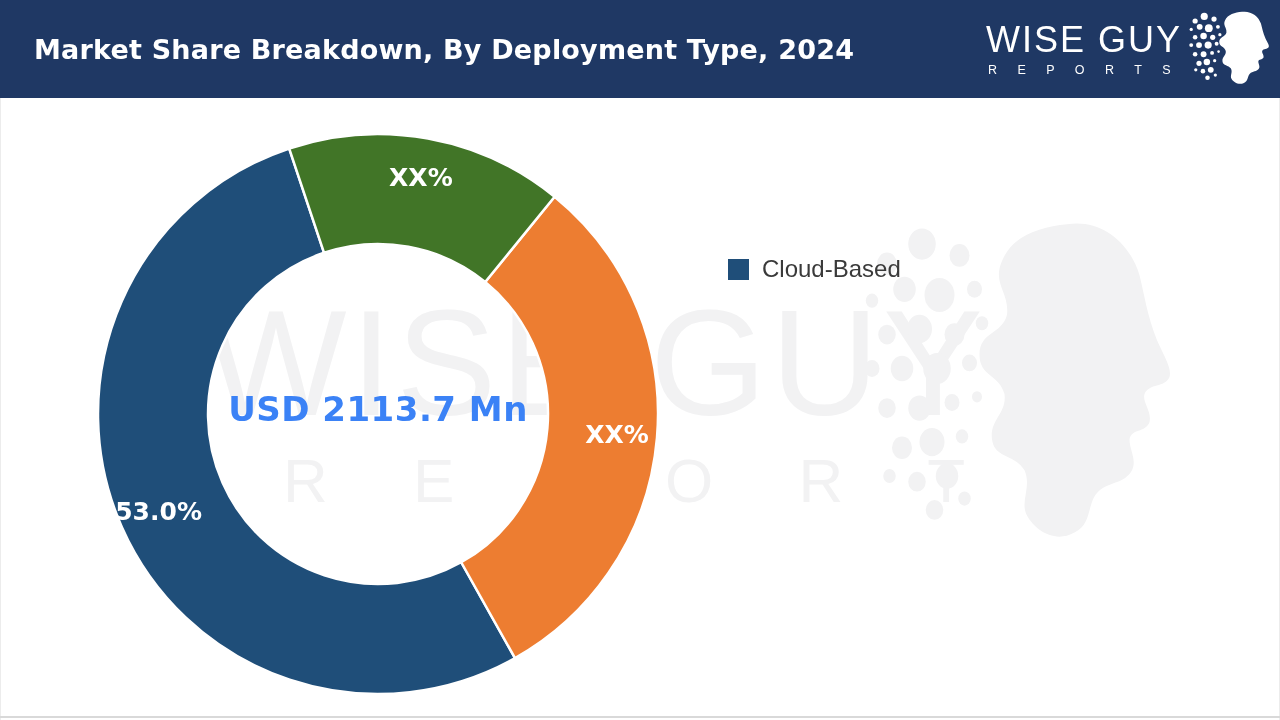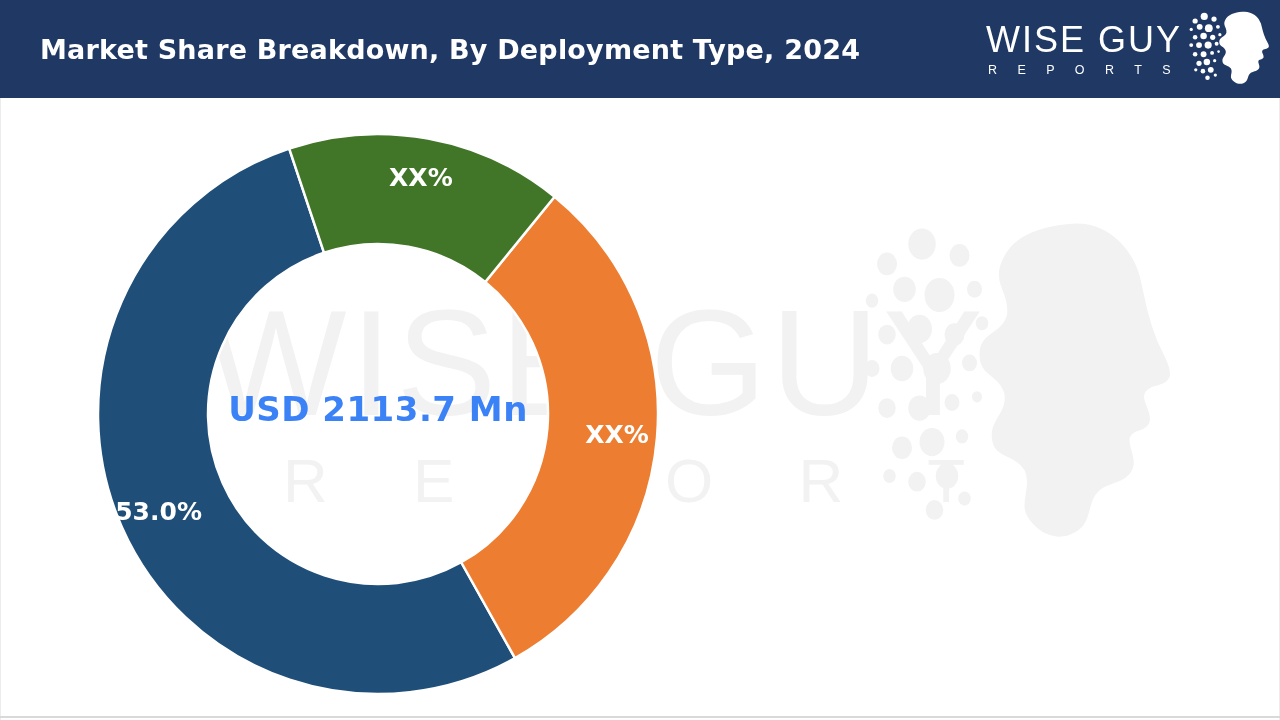--- a/index.html
+++ b/index.html
@@ -9,21 +9,21 @@
   }
   .page{position:absolute;inset:0;background:#fff;}
 
   
   .hdr{
     position:absolute;top:0;left:0;right:0;height:98px;background:#1f3864;
     display:flex;align-items:center;justify-content:space-between;
     padding:0 8px 0 22px;box-sizing:border-box;z-index:10;
   }
   .hdr h1{
-    margin:18px;color:#ffffff;font-size:27px;font-weight:700;
+    margin:12px;color:#ffffff;font-size:27px;font-weight:700;
     font-family:"DejaVu Sans", sans-serif;letter-spacing:.2px;white-space:nowrap;
   }
   .logo{display:flex;align-items:center;}
   .logo-text{display:flex;flex-direction:column;align-items:flex-start;}
   .logo-word{color:#fff;font-size:36px;line-height:1;letter-spacing:2px;font-weight:400;white-space:nowrap;}
   .logo-sub{color:#fff;font-size:12.5px;letter-spacing:8.5px;margin-top:5px;text-indent:2px;white-space:nowrap;}
   .logo-face{width:86px;height:80px;margin-left:4px;flex:0 0 auto;}
 
   
   .main{position:absolute;top:98px;left:0;right:0;bottom:0;background:#fff;}
@@ -145,19 +145,23 @@
         <text x="70.58" y="387.23" text-anchor="middle" dominant-baseline="central" fill="#ffffff" font-size="25" font-weight="bold" font-family="&quot;DejaVu Sans&quot;, sans-serif">53.0%</text>
         <path d="M 427.03 534.18 A 280 280 0 0 0 466.59 72.71 L 397.21 158.07 A 170 170 0 0 1 373.2 438.25 Z" fill="#ed7d31" stroke="#ffffff" stroke-width="2.5" stroke-linejoin="round"></path>
         <text x="529.12" y="310.5" text-anchor="middle" dominant-baseline="central" fill="#ffffff" font-size="25" font-weight="bold" font-family="&quot;DejaVu Sans&quot;, sans-serif">XX%</text>
         <path d="M 466.59 72.71 A 280 280 0 0 0 201.15 24.47 L 236.06 128.78 A 170 170 0 0 1 397.21 158.07 Z" fill="#417527" stroke="#ffffff" stroke-width="2.5" stroke-linejoin="round"></path>
         <text x="332.91" y="53.87" text-anchor="middle" dominant-baseline="central" fill="#ffffff" font-size="25" font-weight="bold" font-family="&quot;DejaVu Sans&quot;, sans-serif">XX%</text>
       </svg>
 
     <div class="center-label">USD 2113.7 Mn</div>
 
     <div class="legend" id="legend">
+        <div class="legend-item">
+          <span class="legend-swatch" style="background: rgb(31, 78, 121);"></span>
+          <span class="legend-label">Cloud-Based</span>
+        </div>
       </div>
 
   </main>
 
   <div class="frame"></div>
   <div class="bottom-line"></div>
 </div>
 
 </body></html>

